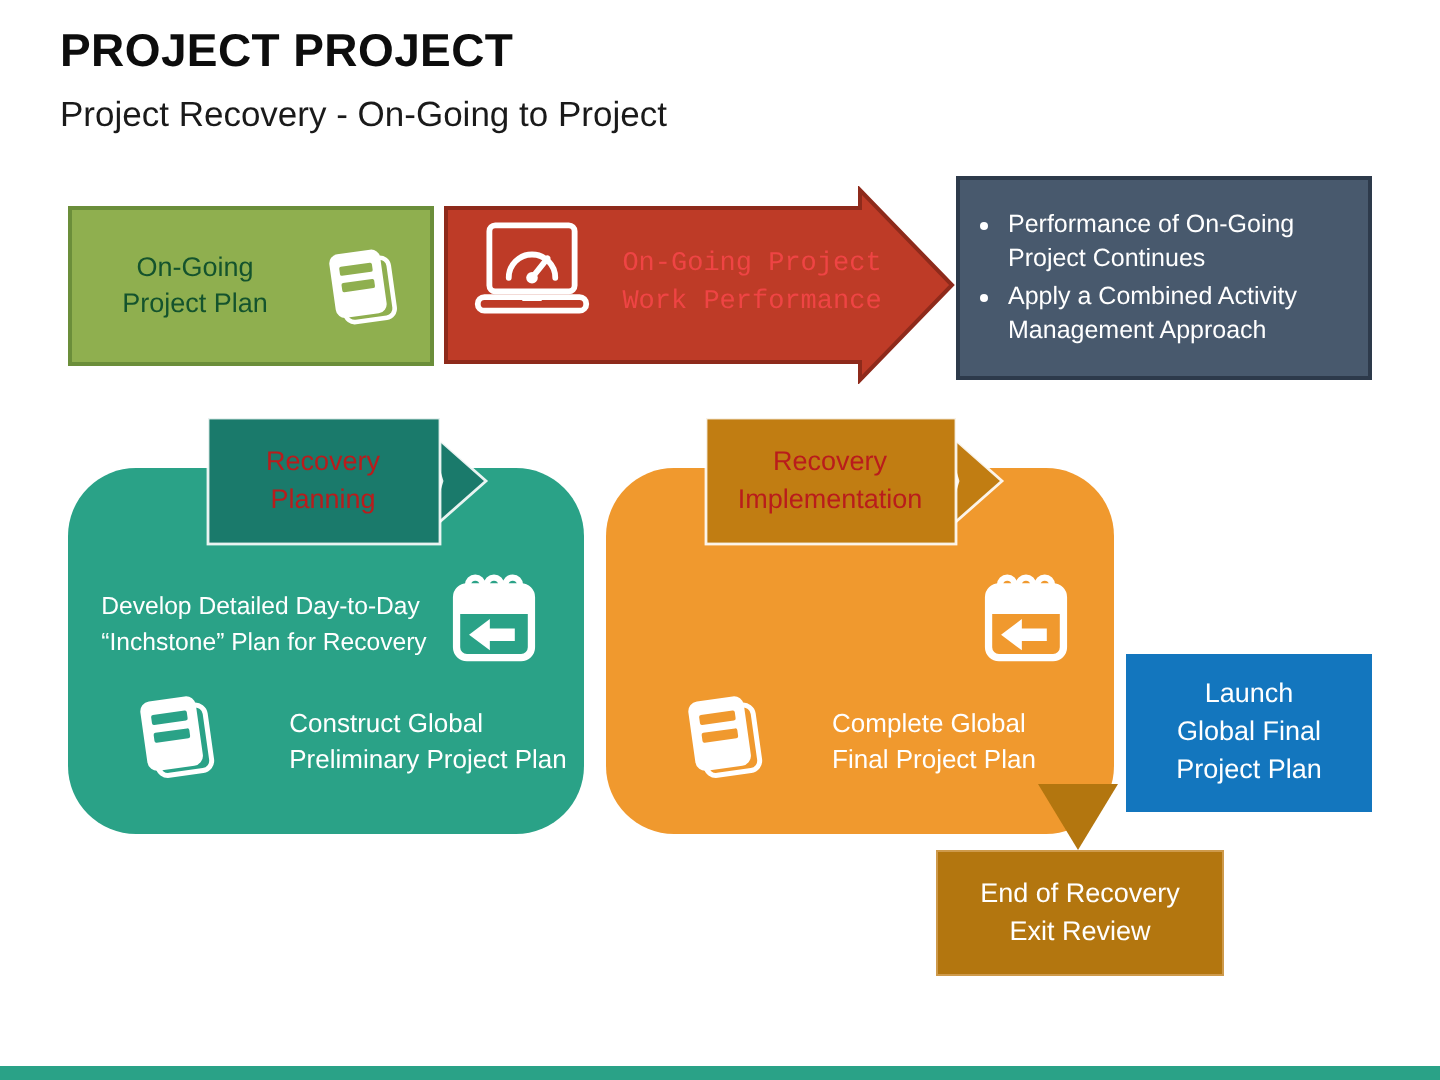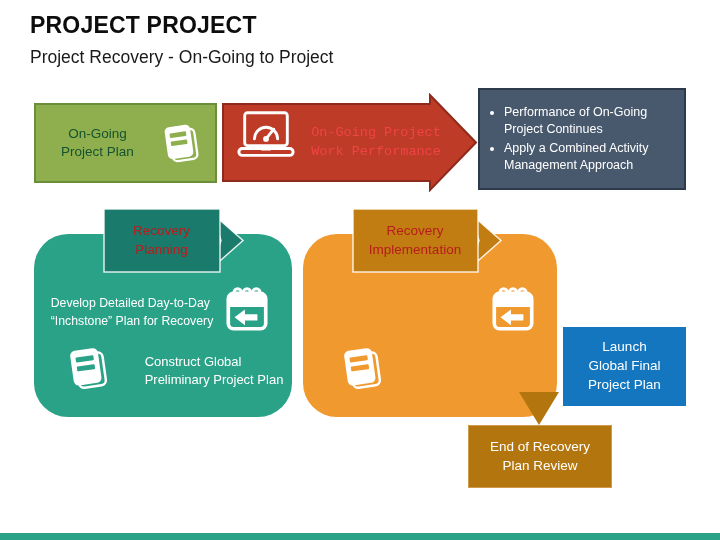--- a/index.html
+++ b/index.html
@@ -173,20 +173,22 @@
     <svg width="48" height="48" viewBox="0 0 48 48">
       <g transform="rotate(-8 24 24)">
         <rect x="13" y="10" width="27" height="33" rx="5" fill="none" stroke="#fff" stroke-width="2.5"></rect>
         <rect x="8" y="5" width="28" height="35" rx="5" fill="#fff"></rect>
         <rect x="13" y="12" width="18" height="5" rx="1" fill="currentColor"></rect>
         <rect x="13" y="21" width="18" height="5" rx="1" fill="currentColor"></rect>
       </g>
     </svg>
   </span>
 
+  <div class="abs item-txt med-txt complete pre">Complete Global
+Final Project Plan</div>
 
   <div class="abs label-arrow ri-arrow">
     <svg width="152" height="65" viewBox="0 0 152 65">
       <polygon points="119,6 149,32.5 119,59 127,32.5" stroke="rgba(255,255,255,.9)" stroke-width="1.4" fill="#C17D12"></polygon>
       <rect x="1" y="1" width="125" height="63" stroke="rgba(255,255,255,.9)" stroke-width="1.4" fill="#C17D12"></rect>
     </svg>
     <div class="txt pre">Recovery
 Implementation</div>
   </div>
 
@@ -194,17 +196,17 @@
     <svg width="40" height="33" viewBox="0 0 40 33">
       <polygon points="0,0 40,0 20,33" fill="#B3760F"></polygon>
     </svg>
   </span>
 
   <div class="abs blue-box pre" style="background-color: rgb(19, 118, 190);">Launch
 Global Final
 Project Plan</div>
 
   <div class="abs end-box pre" style="background-color: rgb(179, 118, 15);">End of Recovery
-Plan Review</div>
+Exit Review</div>
 
   <div class="abs bottom-bar" style="background-color: rgb(42, 162, 135);"></div>
 
 </div>
 
 </body></html>

